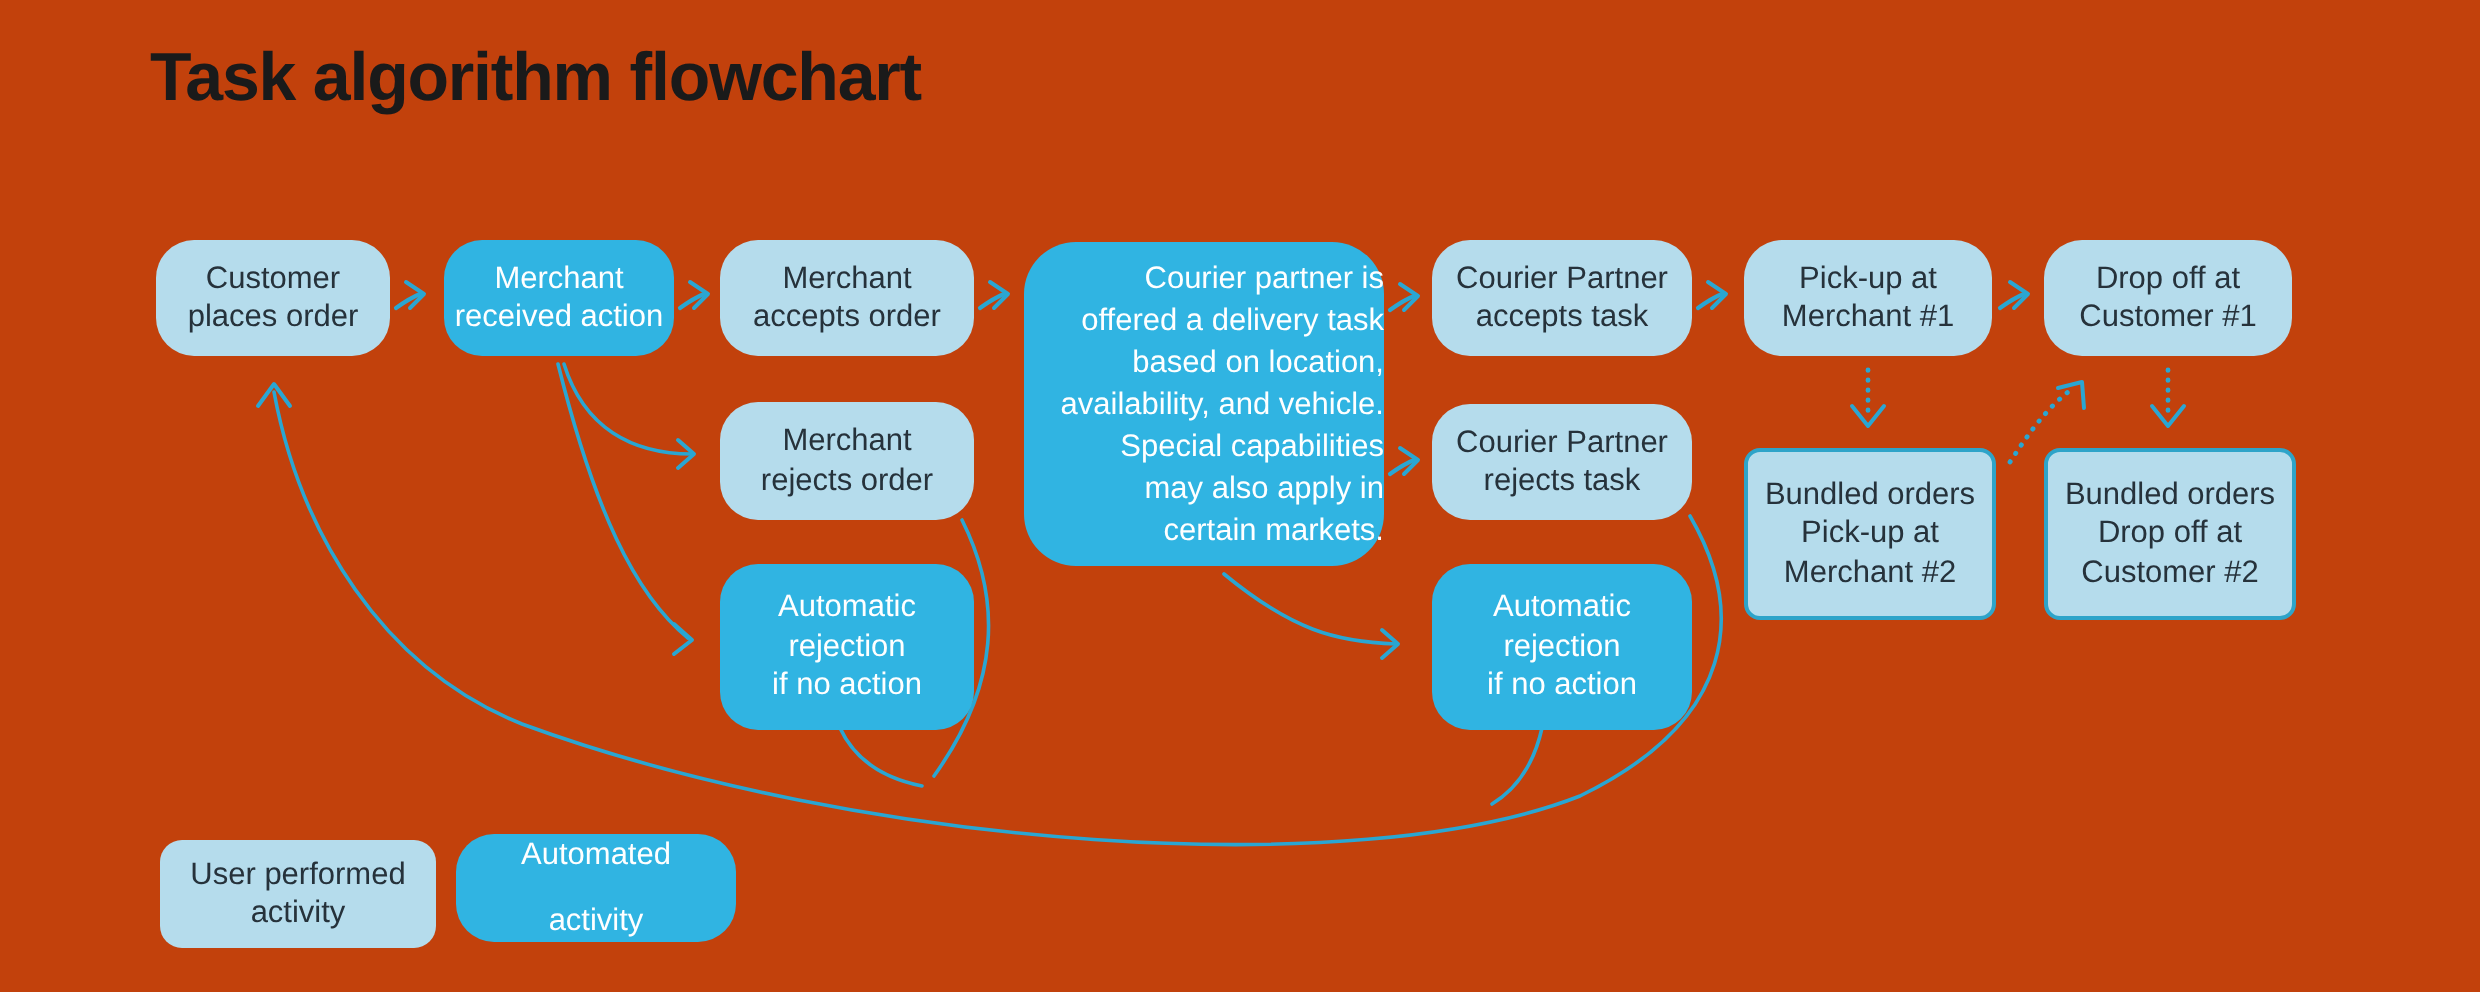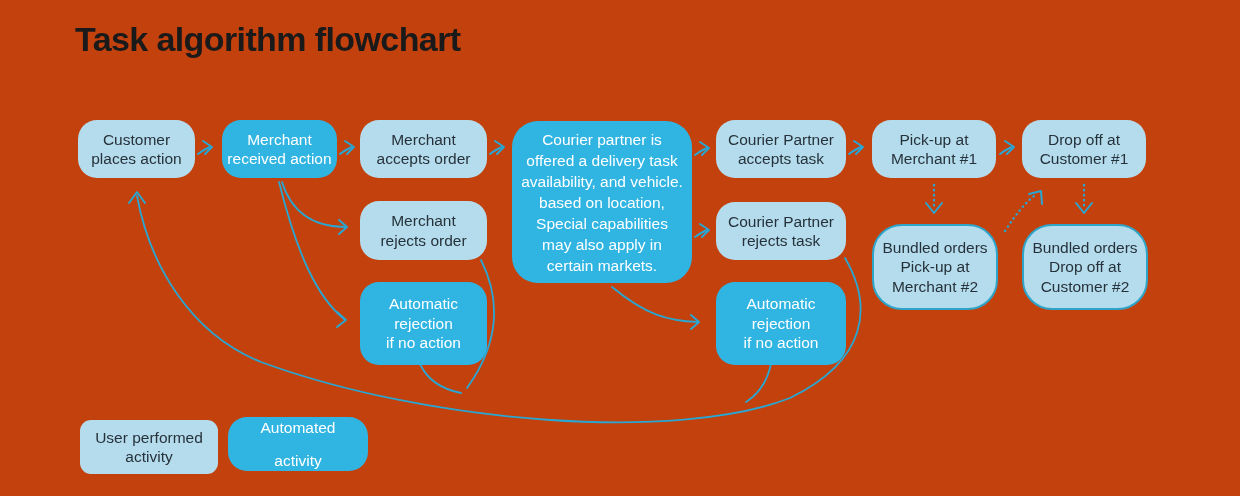--- a/index.html
+++ b/index.html
@@ -16,22 +16,22 @@
   .node {
     position:absolute; display:flex; flex-direction:column;
     align-items:center; justify-content:center; text-align:center;
     border-radius:19px; font-size:15.5px; line-height:19.5px;
     color:var(--text-dark, #26323b); box-sizing:border-box;
   }
   .node.user      { background:var(--user-box, #b5dcec); }
   .node.automated { background:var(--auto-box, #30b4e2); color:#ffffff; }
   .node.bundled   { background:var(--user-box, #b5dcec);
                     border:2px solid var(--bundled-border, #2ea4c9);
-                    border-radius:30px; }
-  .node.big       { border-radius:26px; line-height:21px; }
+                    border-radius:8px; }
+  .node.big       { border-radius:26px; line-height:21px;align-items:flex-end; }
   #connectors { position:absolute; left:0; top:0; }
   .edge-line   { fill:none; stroke:var(--line, #2aa6d2); stroke-width:1.8;
                  stroke-linecap:round; }
   .edge-dotted { fill:none; stroke:var(--line, #2aa6d2); stroke-width:2.4;
                  stroke-linecap:round; stroke-dasharray:0.2 4.8; }
   .edge-head   { fill:none; stroke:var(--line, #2aa6d2); stroke-width:2;
                  stroke-linecap:round; stroke-linejoin:round; }
   .glyph-shaft { fill:none; stroke:var(--line, #2aa6d2); stroke-width:2.1;
                  stroke-linecap:round; }
 </style>
@@ -103,35 +103,35 @@
         <path class="edge-head" d="M1076,203 L1084,213 L1092,203"></path>
       </g>
       <g>
         <path class="edge-dotted" d="M1005,231 C1016,214 1024,204 1034,196"></path>
         <path class="edge-head" d="M1042,204 L1041,191 L1029,194"></path>
       </g>
     </svg>
 
 <div class="node user" style="left: 78px; top: 120px; width: 117px; height: 58px;">
       <div>Customer</div>
-      <div>places action</div>
+      <div>places order</div>
     </div>
     <div class="node automated" style="left: 222px; top: 120px; width: 115px; height: 58px;">
       <div>Merchant</div>
       <div>received action</div>
     </div>
     <div class="node user" style="left: 360px; top: 120px; width: 127px; height: 58px;">
       <div>Merchant</div>
       <div>accepts order</div>
     </div>
     <div class="node automated big" style="left: 512px; top: 121px; width: 180px; height: 162px;">
       <div>Courier partner is</div>
       <div>offered a delivery task</div>
+      <div>based on location,</div>
       <div>availability, and vehicle.</div>
-      <div>based on location,</div>
       <div>Special capabilities</div>
       <div>may also apply in</div>
       <div>certain markets.</div>
     </div>
     <div class="node user" style="left: 716px; top: 120px; width: 130px; height: 58px;">
       <div>Courier Partner</div>
       <div>accepts task</div>
     </div>
     <div class="node user" style="left: 872px; top: 120px; width: 124px; height: 58px;">
       <div>Pick-up at</div>

